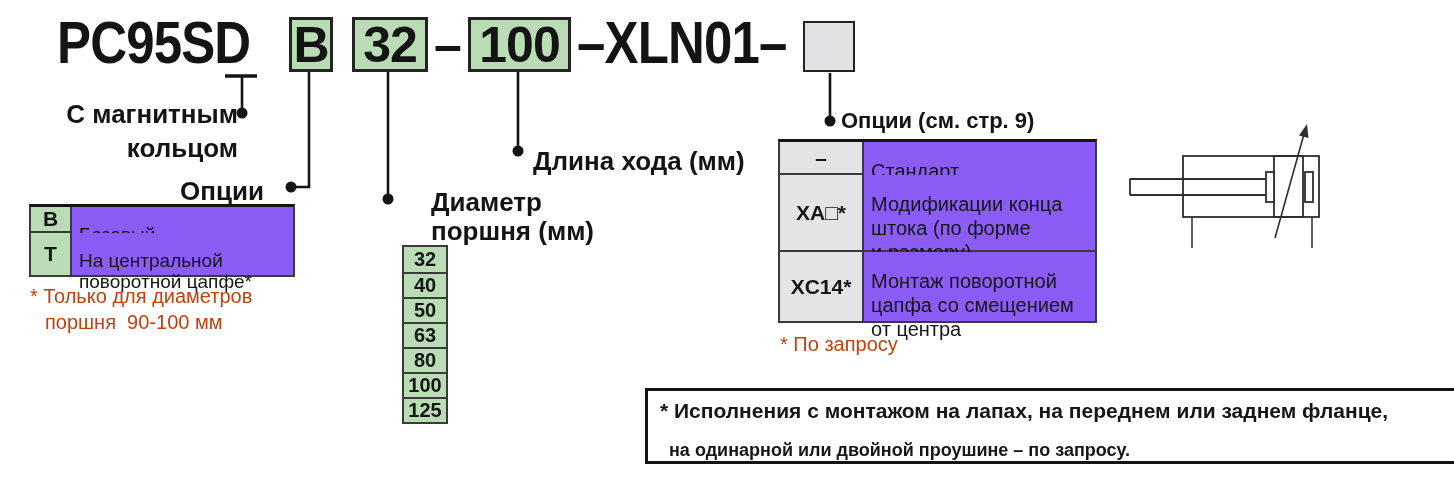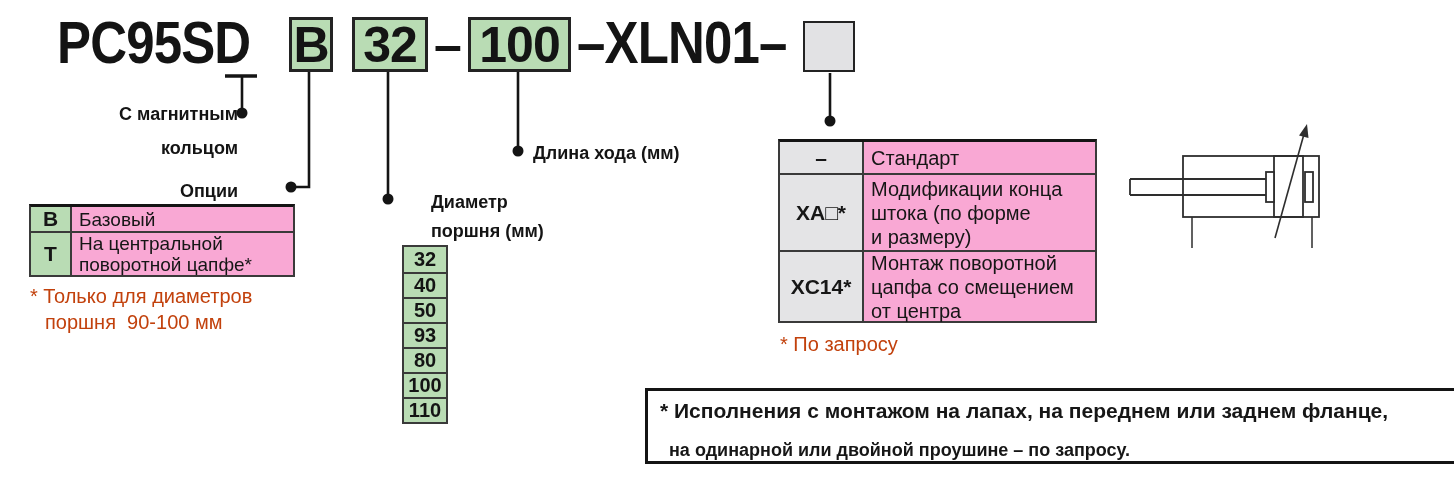--- a/index.html
+++ b/index.html
@@ -19,33 +19,33 @@
     display:flex;align-items:center;justify-content:center;
     font-weight:700;font-size:50px;color:#141414;letter-spacing:-1px;
   }
   .green{background:#b9dcb4;}
   .graybox{background:#e2e2e4;}
   .code-sep{
     position:absolute;display:flex;align-items:center;justify-content:center;
     font-weight:700;font-size:50px;color:#141414;
   }
   
-  .lbl{position:absolute;font-weight:700;font-size:18px;line-height:32px;color:#141414;}
+  .lbl{position:absolute;font-weight:700;font-size:26px;line-height:32px;color:#141414;}
   
   .tbl{position:absolute;box-sizing:border-box;background:#fff;border:2px solid #3a3a3a;border-top:3px solid #141414;}
   .trow{display:flex;border-top:2px solid #3a3a3a;box-sizing:border-box;}
   .trow:first-child{border-top:none;}
   .tcode{
     box-sizing:border-box;border-right:2px solid #3a3a3a;
     display:flex;align-items:center;justify-content:center;
     font-weight:700;font-size:21px;
   }
   .tdesc{
-    flex:1;display:flex;align-items:center;box-sizing:border-box;
-    font-size:20px;line-height:24px;padding:6px 7px;background:#f9a8d4;
+    flex:1;display:flex;align-items:flex-start;box-sizing:border-box;
+    font-size:20px;line-height:24px;padding:17px 7px;background:#8b5cf6;
   }
   .mtable{left:29px;top:204px;width:266px;}
   .mtable .tcode{width:41px;background:#b9dcb4;}
   .mtable .tdesc{font-size:19px;line-height:21px;}
   .mrow1{height:24px;}
   .mrow2{height:44px;}
   .otable{left:778px;top:139px;width:319px;}
   .otable .tcode{width:84px;background:#e4e4e6;}
   .orow1{height:31px;}
   .orow2{height:77px;}
@@ -101,21 +101,22 @@
   <div class="code-sep" style="left:428px;top:17px;width:40px;height:55px;">–</div>
   <div class="code-box green" style="left:468px;top:17px;width:103px;height:55px;">100</div>
   <div class="code-text" style="left:577px;top:13px;">–XLN01–</div>
   <div class="code-box graybox" style="left:803px;top:21px;width:52px;height:51px;border-width:2.5px;"></div>
 
   <div class="lbl pre" style="left:58px;top:97px;width:180px;text-align:right;line-height:34px;">С магнитным
 кольцом</div>
   <div class="lbl" style="left:180px;top:175px;">Опции</div>
   <div class="lbl pre" style="left:398px;top:188px;line-height:29px;margin-left:33px;">Диаметр
 поршня (мм)</div>
-  <div class="lbl" style="left:533px;top:137px;">Длина хода (мм)</div>
+  <div class="lbl" style="left:533px;top:145px;">Длина хода (мм)</div>
+  <div class="lbl" style="left:841px;top:105px;font-size:22px;">Опции (см. стр. 9)</div>
 
   <div class="tbl mtable">
     <div class="trow mrow1">
       <div class="tcode">B</div>
       <div class="tdesc">
         <span class="pre">Базовый</span>
       </div>
     </div>
     <div class="trow mrow2">
       <div class="tcode">T</div>
@@ -127,24 +128,24 @@
   </div>
   <div class="note" style="left:30px;top:283px;">
     <span>* Только для диаметров</span>
     <span class="indent">поршня  90-100 мм</span>
   </div>
 
   <div class="bore-list">
     <div class="bore-cell">32</div>
     <div class="bore-cell">40</div>
     <div class="bore-cell">50</div>
-    <div class="bore-cell">93</div>
+    <div class="bore-cell">63</div>
     <div class="bore-cell">80</div>
     <div class="bore-cell">100</div>
-    <div class="bore-cell">110</div>
+    <div class="bore-cell">125</div>
   </div>
 
   <div class="tbl otable">
     <div class="trow orow1">
       <div class="tcode">–</div>
       <div class="tdesc">
         <span class="pre">Стандарт</span>
       </div>
     </div>
     <div class="trow orow2">

